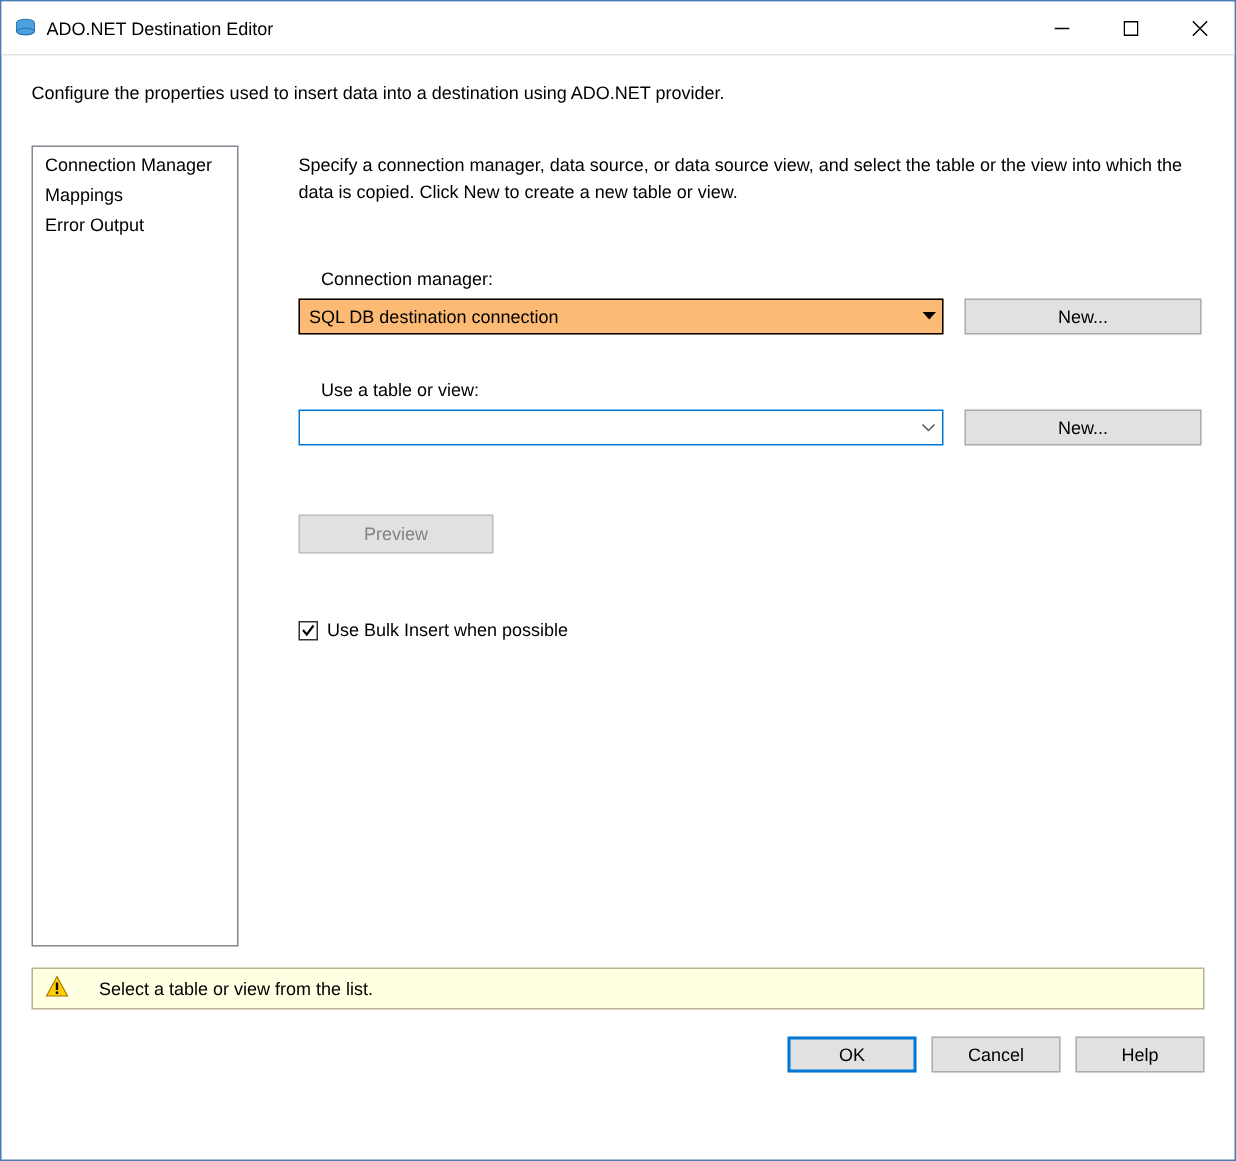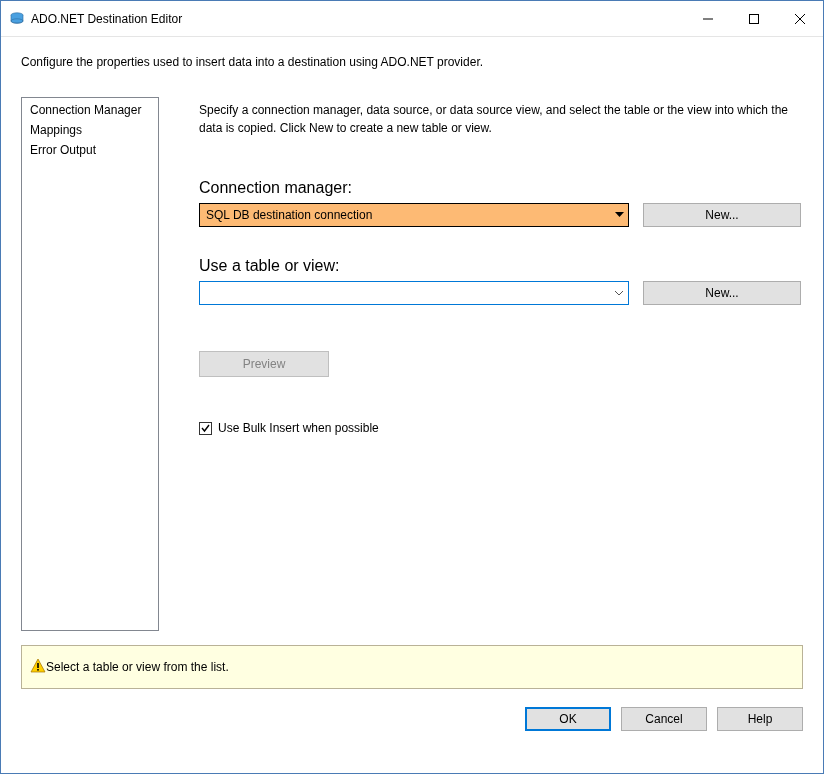--- a/index.html
+++ b/index.html
@@ -72,22 +72,23 @@
       flex: 1;
       padding-top: 4px;
       padding-right: 2px;
     }
     .panel-desc {
       font-size: 12px;
       line-height: 1.5;
       margin-bottom: 42px;
     }
     .field-label {
-      font-size: 16px;
+      font-size: 12px;
       margin-bottom: 6px;
+      margin-left: 15px;
     }
     .field-row {
       display: flex;
       align-items: center;
       gap: 14px;
       margin-bottom: 30px;
     }
     .combo {
       width: 430px;
       height: 24px;
@@ -159,27 +160,27 @@
     .checkbox {
       width: 13px; height: 13px;
       border: 1px solid #333;
       display: inline-flex;
       align-items: center;
       justify-content: center;
       background: #fff;
     }
     .status-bar {
       margin: 14px 20px 0 20px;
-      height: 44px;
+      height: 28px;
       border: 1px solid #b9b297;
       background: #ffffe1;
       display: flex;
       align-items: center;
       padding: 0 8px;
-      gap: 0;
+      gap: 20px;
       font-size: 12px;
     }
     .bottom-buttons {
       display: flex;
       justify-content: flex-end;
       gap: 10px;
       padding: 18px 20px;
     }
     .dlg-btn {
       width: 86px;

